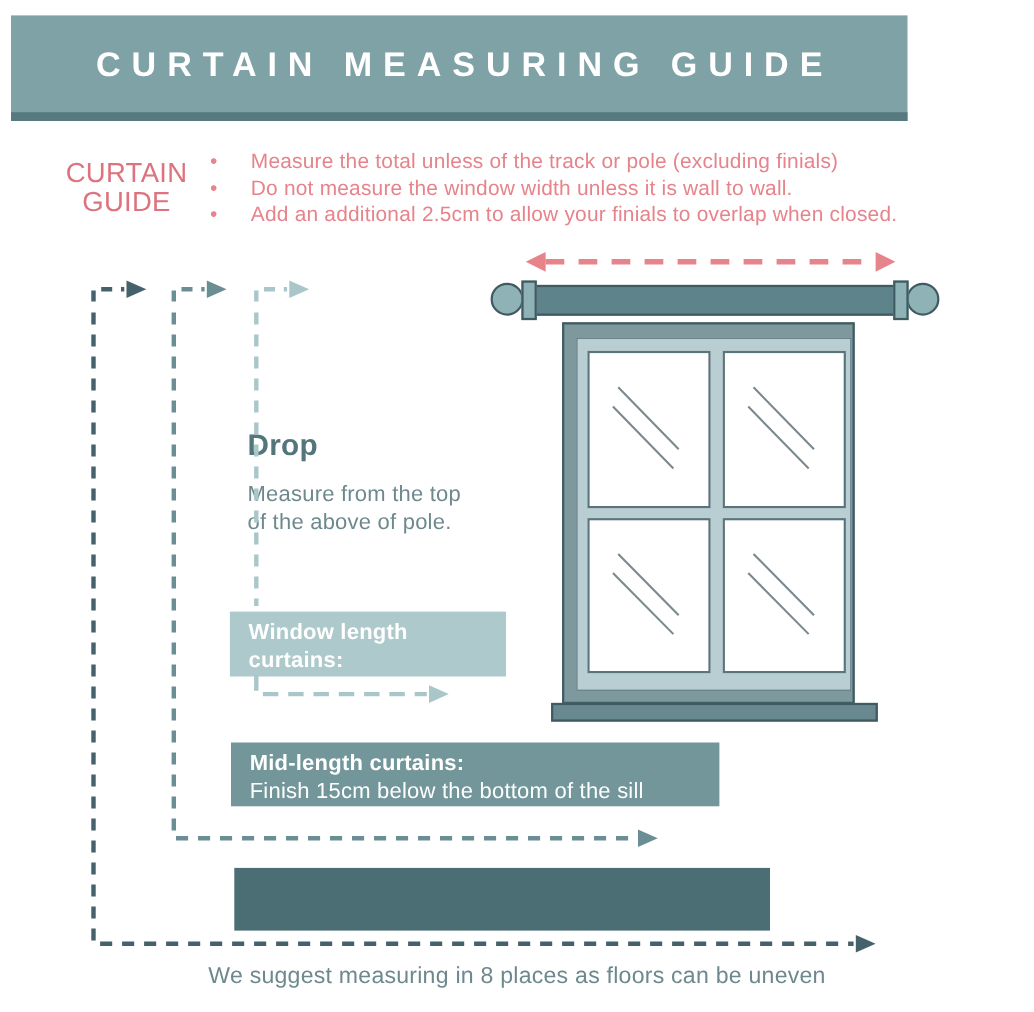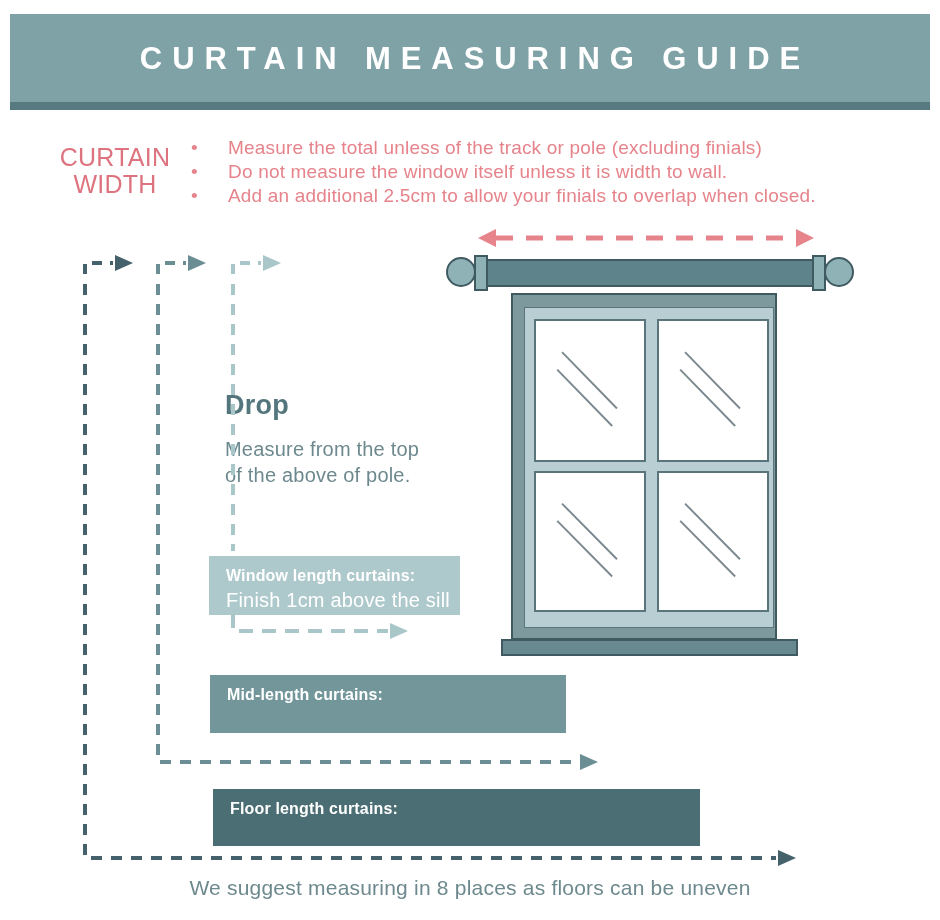--- a/index.html
+++ b/index.html
@@ -5,21 +5,21 @@
   :root{
     
   }
   html,body{margin:0;padding:0;background:#ffffff;}
   .canvas{
     position:relative;width:940px;height:920px;background:#fff;overflow:hidden;
     font-family:"Liberation Sans", sans-serif;
   }
   
   .banner{
-    position:absolute;left:10px;top:14px;width:920px;height:96px;
+    position:absolute;left:10px;top:14px;width:815px;height:96px;
     background:var(--banner);display:flex;align-items:center;justify-content:center;
   }
   .banner-strip{
     position:absolute;left:0;bottom:0;width:100%;height:8px;background:var(--banner_strip);
   }
   .banner h1{
     margin:0;padding:0 0 6px 0;color:#fff;font-size:31px;font-weight:bold;
     letter-spacing:0.32em;text-indent:0.32em;white-space:nowrap;
   }
   
@@ -74,24 +74,24 @@
   .drop-heading{
     position:absolute;left:225px;top:390px;
     color:var(--teal_dark_text);font-size:27px;font-weight:bold;letter-spacing:0.01em;
   }
   .drop-desc{
     position:absolute;left:225px;top:436px;
     color:var(--teal_body_text);font-size:20px;line-height:26px;letter-spacing:0.01em;
   }
   
   .lbox{position:absolute;color:#fff;box-sizing:border-box;padding:7px 0 0 17px;}
-  .lbox .t{font-size:16px;font-weight:bold;line-height:25px;letter-spacing:0.01em;}
+  .lbox .t{font-size:20px;font-weight:bold;line-height:25px;letter-spacing:0.01em;}
   .lbox .d{font-size:20px;line-height:25px;letter-spacing:0.01em;}
   .lbox.window{left:209px;top:556px;width:251px;height:59px;background:var(--box_light);}
-  .lbox.mid{left:210px;top:675px;width:356px;height:58px;background:var(--box_mid);}
+  .lbox.mid{left:210px;top:675px;width:444px;height:58px;background:var(--box_mid);}
   .lbox.floor{left:213px;top:789px;width:487px;height:57px;background:var(--box_dark);}
   
   .overlay{position:absolute;left:0;top:0;width:940px;height:920px;pointer-events:none;}
   
   .footer-note{
     position:absolute;left:0;top:876px;width:940px;text-align:center;
     color:var(--teal_body_text);font-size:21px;letter-spacing:0.01em;
   }
 </style>
 </head>
@@ -99,31 +99,31 @@
 
 <div class="canvas">
 
   <div class="banner">
     <h1>CURTAIN MEASURING GUIDE</h1>
     <div class="banner-strip"></div>
   </div>
 
   <div class="cw-label">
     <div>CURTAIN</div>
-    <div>WIDTH</div>
+    <div>GUIDE</div>
   </div>
 
   <div class="bullets">
     <div class="bullet">
       <span class="dot">•</span>
       <span>Measure the total unless of the track or pole (excluding finials)</span>
     </div>
     <div class="bullet">
       <span class="dot">•</span>
-      <span>Do not measure the window itself unless it is width to wall.</span>
+      <span>Do not measure the window width unless it is wall to wall.</span>
     </div>
     <div class="bullet">
       <span class="dot">•</span>
       <span>Add an additional 2.5cm to allow your finials to overlap when closed.</span>
     </div>
   </div>
 
   <div>
     <div class="pole-finial left"></div>
     <div class="pole-finial right"></div>
@@ -167,23 +167,23 @@
     <div>Measure from the top</div>
     <div>of the above of pole.</div>
   </div>
 
   <div class="lbox window">
     <div class="t">Window length curtains:</div>
     <div class="d">Finish 1cm above the sill</div>
   </div>
   <div class="lbox mid">
     <div class="t">Mid-length curtains:</div>
+    <div class="d">Finish 15cm below the bottom of the sill</div>
   </div>
   <div class="lbox floor">
-    <div class="t">Floor length curtains:</div>
   </div>
 
   <svg class="overlay" viewBox="0 0 940 920">
 
     <path d="M496,238 L796,238" stroke="#e6838b" stroke-width="5" stroke-dasharray="17 13" fill="none"></path>
     <polygon points="478,238 496,229 496,247" fill="#e6838b"></polygon>
     <polygon points="814,238 796,229 796,247" fill="#e6838b"></polygon>
 
     <path d="M85,274 L85,263 L113,263" stroke="#45616b" stroke-width="4" stroke-dasharray="10 8" fill="none"></path>
     <polygon points="133,263 115,255 115,271" fill="#45616b"></polygon>

